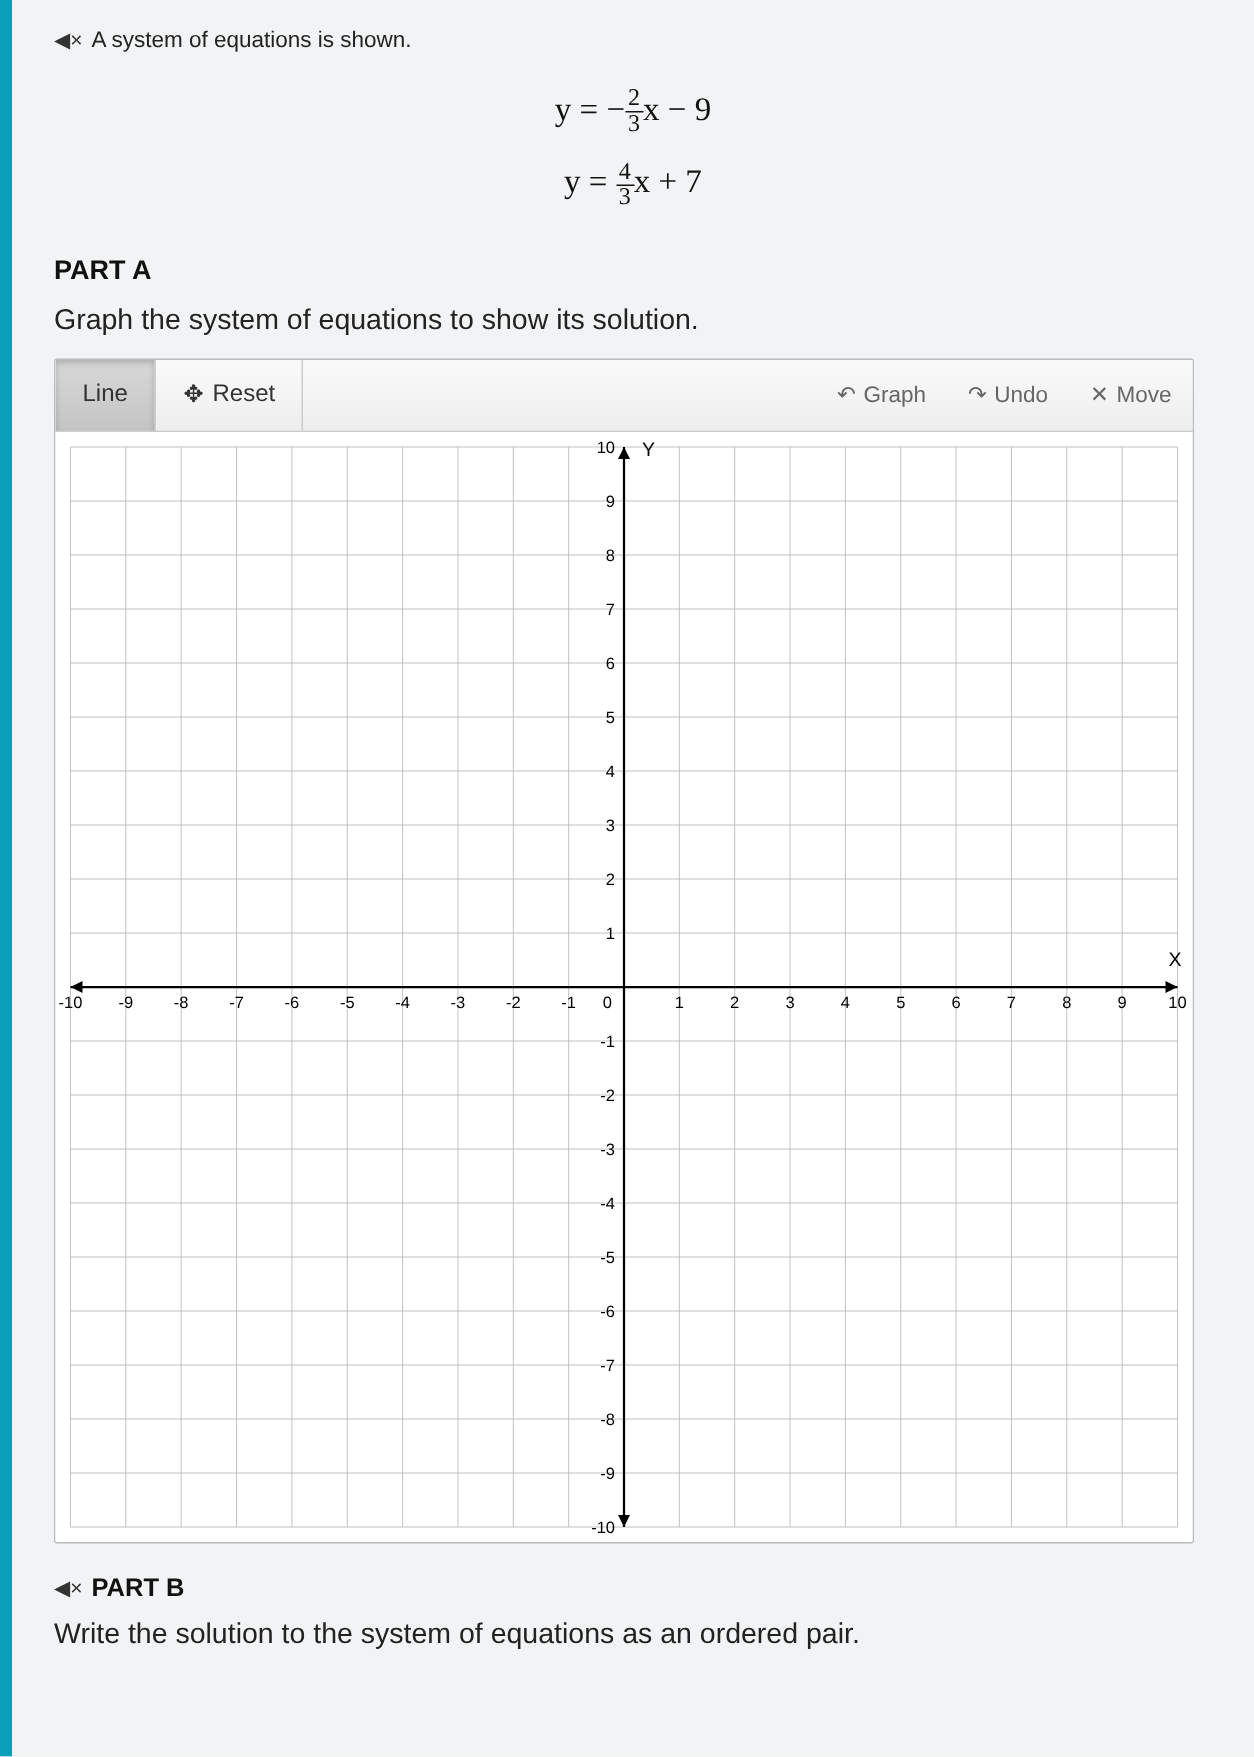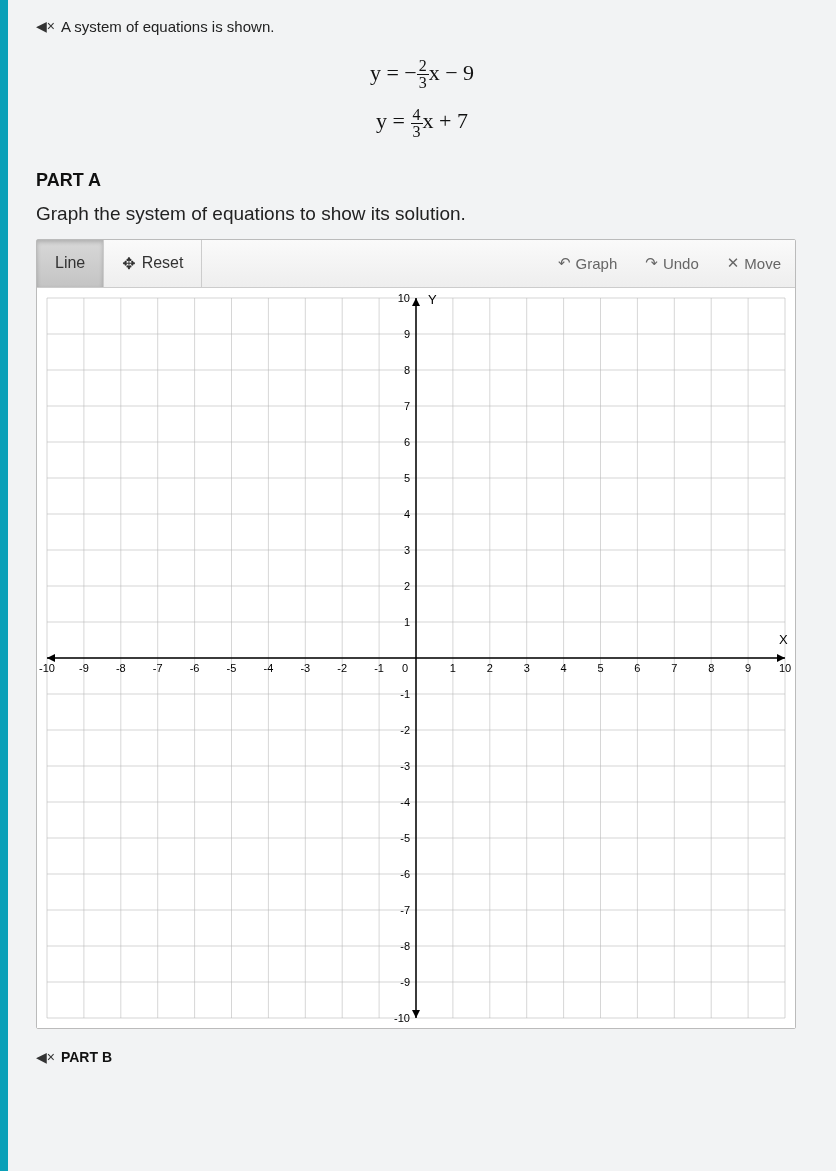--- a/index.html
+++ b/index.html
@@ -111,21 +111,21 @@
 .grid-area svg { display:block; }
 .partb-row {
   display: flex;
   align-items: center;
   gap: 6px;
   margin-top: 20px;
   margin-bottom: 10px;
 }
 .partb-label {
   font-weight: bold;
-  font-size: 14px;
+  font-size: 17px;
   color: #111;
 }
 </style>
 </head>
 <body>
 
 <div class="page">
 
   <div class="sound-row">
     <span class="sound-icon">◀×</span>
@@ -261,14 +261,15 @@
           <text x="742" y="356" font-size="13" fill="#000">X</text>
           <text x="391" y="16" font-size="13" fill="#000">Y</text>
         </svg>
     </div>
   </div>
 
   <div class="partb-row">
     <span class="sound-icon">◀×</span>
     <span class="partb-label">PART B</span>
   </div>
+  <div class="instruction">Write the solution to the system of equations as an ordered pair.</div>
 
 </div>
 
 </body></html>

